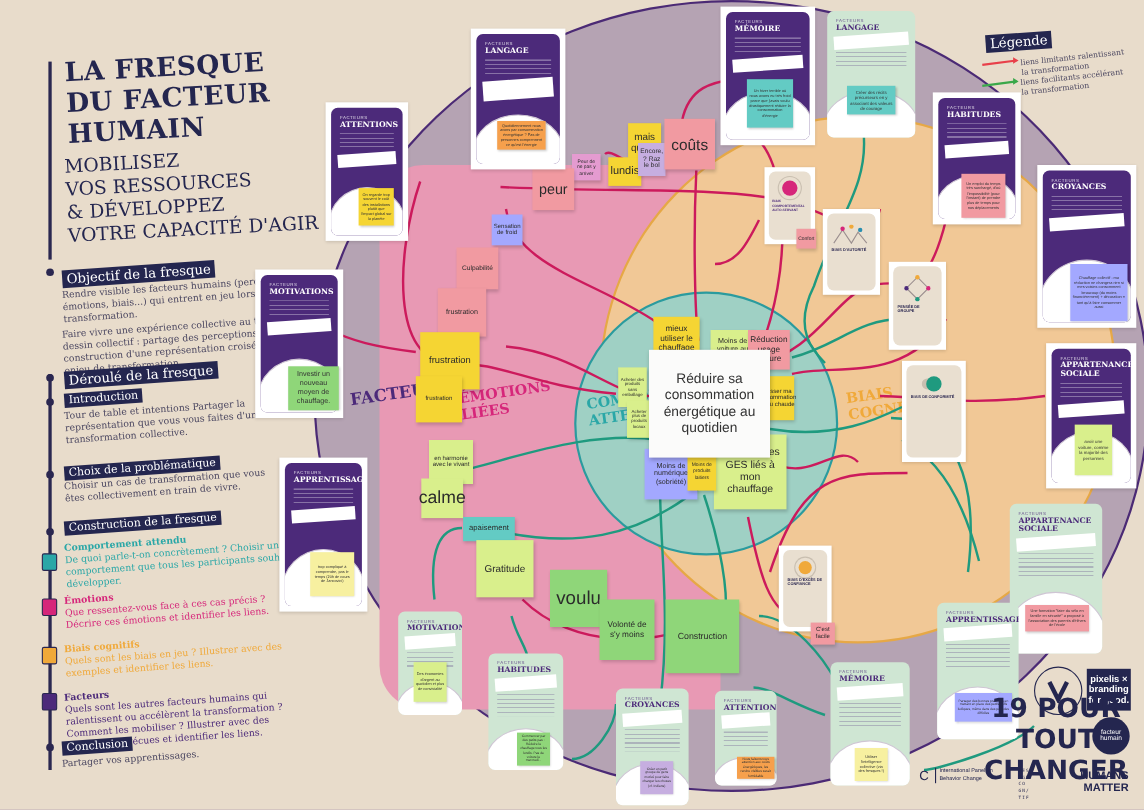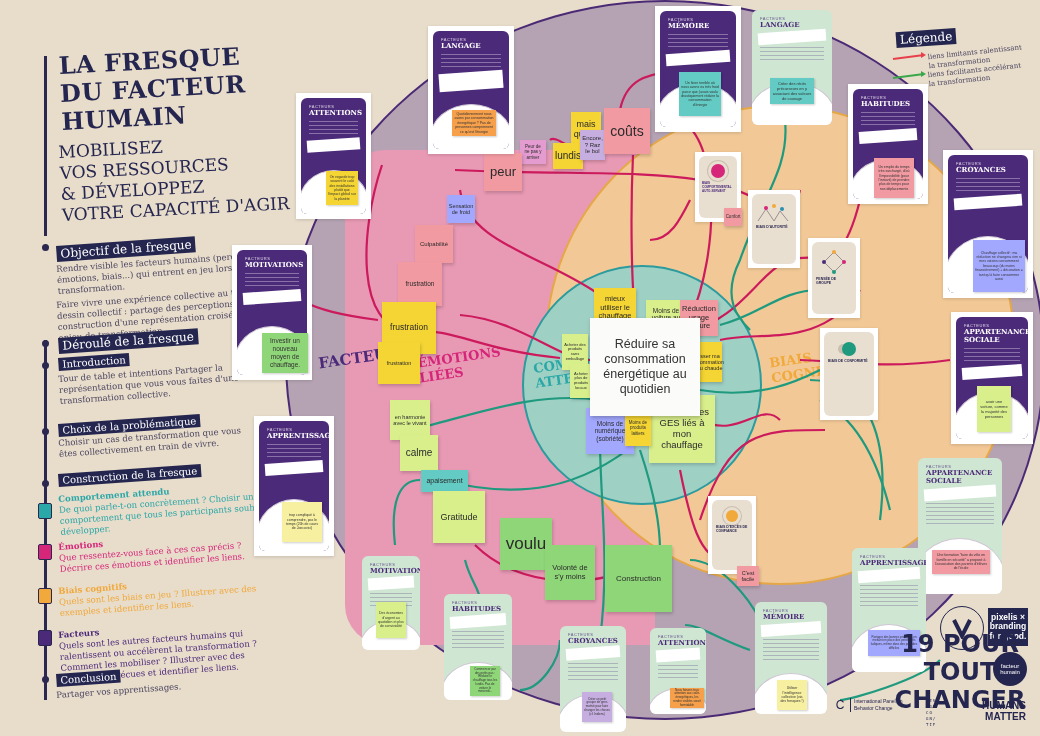--- a/index.html
+++ b/index.html
@@ -188,21 +188,21 @@
 <div class="sticky lv" style="left:580px;top:130px;width:25px;height:30px;font-size:6px">Encore, ? Raz le bol</div>
 <div class="sticky pk" style="left:604px;top:108px;width:46px;height:46px;font-size:14px">coûts</div>
 <div class="sticky pp" style="left:520px;top:140px;width:26px;height:24px;font-size:4.5px">Peur de ne pas y arriver</div>
 <div class="sticky pk" style="left:484px;top:153px;width:38px;height:38px;font-size:13px">peur</div>
 <div class="sticky bl" style="left:447px;top:195px;width:28px;height:28px;font-size:5.5px">Sensation de froid</div>
 <div class="sticky pk" style="left:415px;top:225px;width:38px;height:38px;font-size:6px">Culpabilité</div>
 <div class="sticky pk" style="left:398px;top:262px;width:44px;height:44px;font-size:6.5px">frustration</div>
 <div class="sticky y" style="left:382px;top:302px;width:54px;height:52px;font-size:8.5px">frustration</div>
 <div class="sticky y" style="left:378px;top:342px;width:42px;height:42px;font-size:5.5px">frustration</div>
 <div class="sticky lg" style="left:390px;top:400px;width:40px;height:40px;font-size:5.5px">en harmonie avec le vivant</div>
-<div class="sticky lg" style="left:400px;top:435px;width:38px;height:36px;font-size:10px">calme</div>
+<div class="sticky lg" style="left:383px;top:435px;width:38px;height:36px;font-size:16px">calme</div>
 <div class="sticky tl" style="left:421px;top:470px;width:47px;height:22px;font-size:7px">apaisement</div>
 <div class="sticky lg" style="left:433px;top:491px;width:52px;height:52px;font-size:9px">Gratitude</div>
 <div class="sticky g" style="left:500px;top:518px;width:52px;height:52px;font-size:17px">voulu</div>
 <div class="sticky g" style="left:545px;top:545px;width:50px;height:55px;font-size:7.5px">Volonté de s'y moins</div>
 <div class="sticky g" style="left:605px;top:545px;width:67px;height:67px;font-size:8px">Construction</div>
 
 <div class="sticky y" style="left:594px;top:288px;width:42px;height:40px;font-size:7.5px">mieux utiliser le chauffage</div>
 <div class="sticky lg" style="left:646px;top:300px;width:40px;height:36px;font-size:6.5px">Moins de voiture au quotidien</div>
 <div class="sticky pk" style="left:680px;top:300px;width:38px;height:36px;font-size:7.5px">Réduction usage voiture</div>
 <div class="sticky lg" style="left:562px;top:334px;width:26px;height:36px;font-size:4px">Acheter des produits sans emballage</div>

